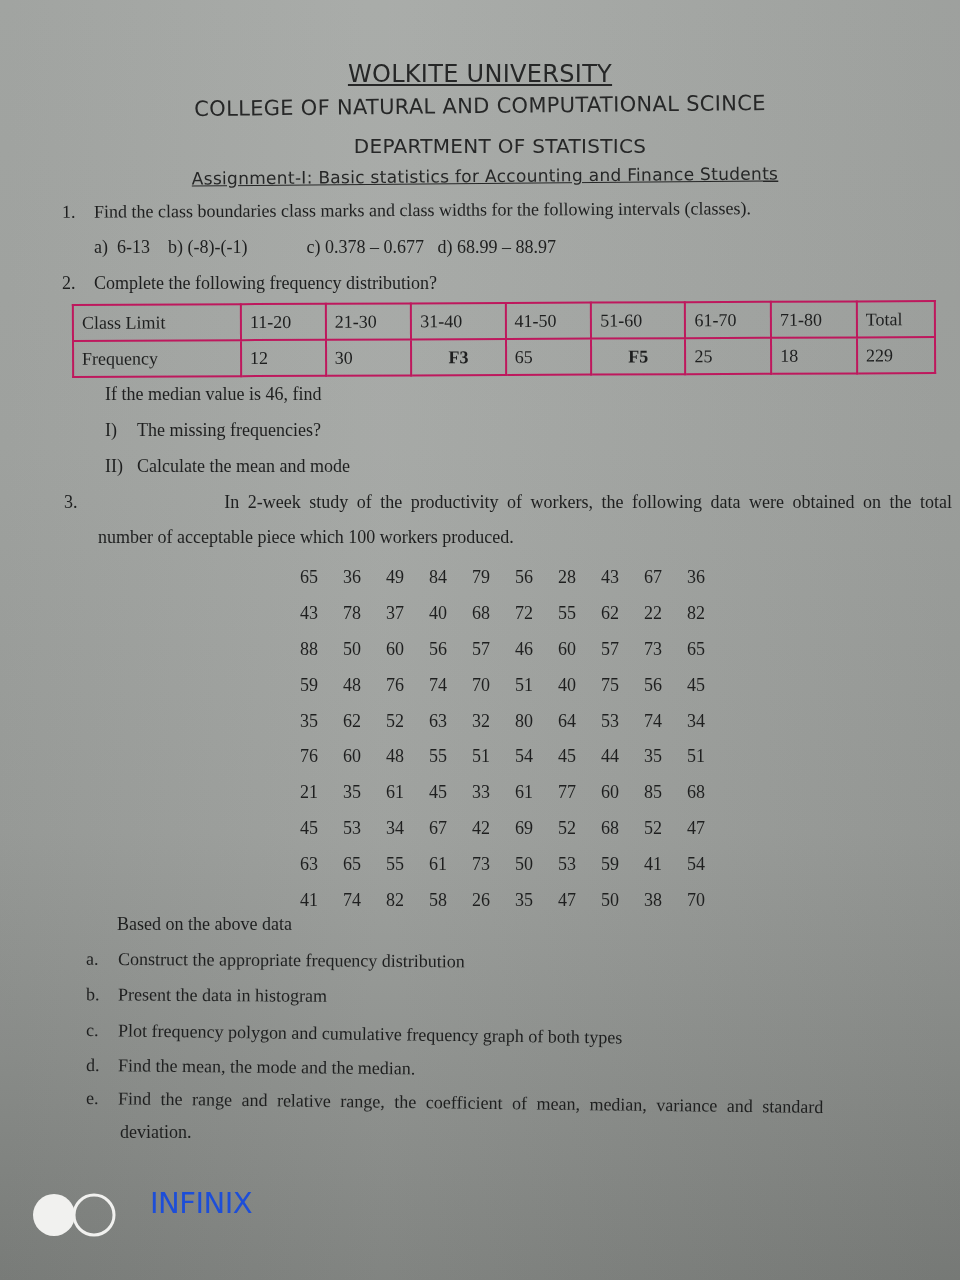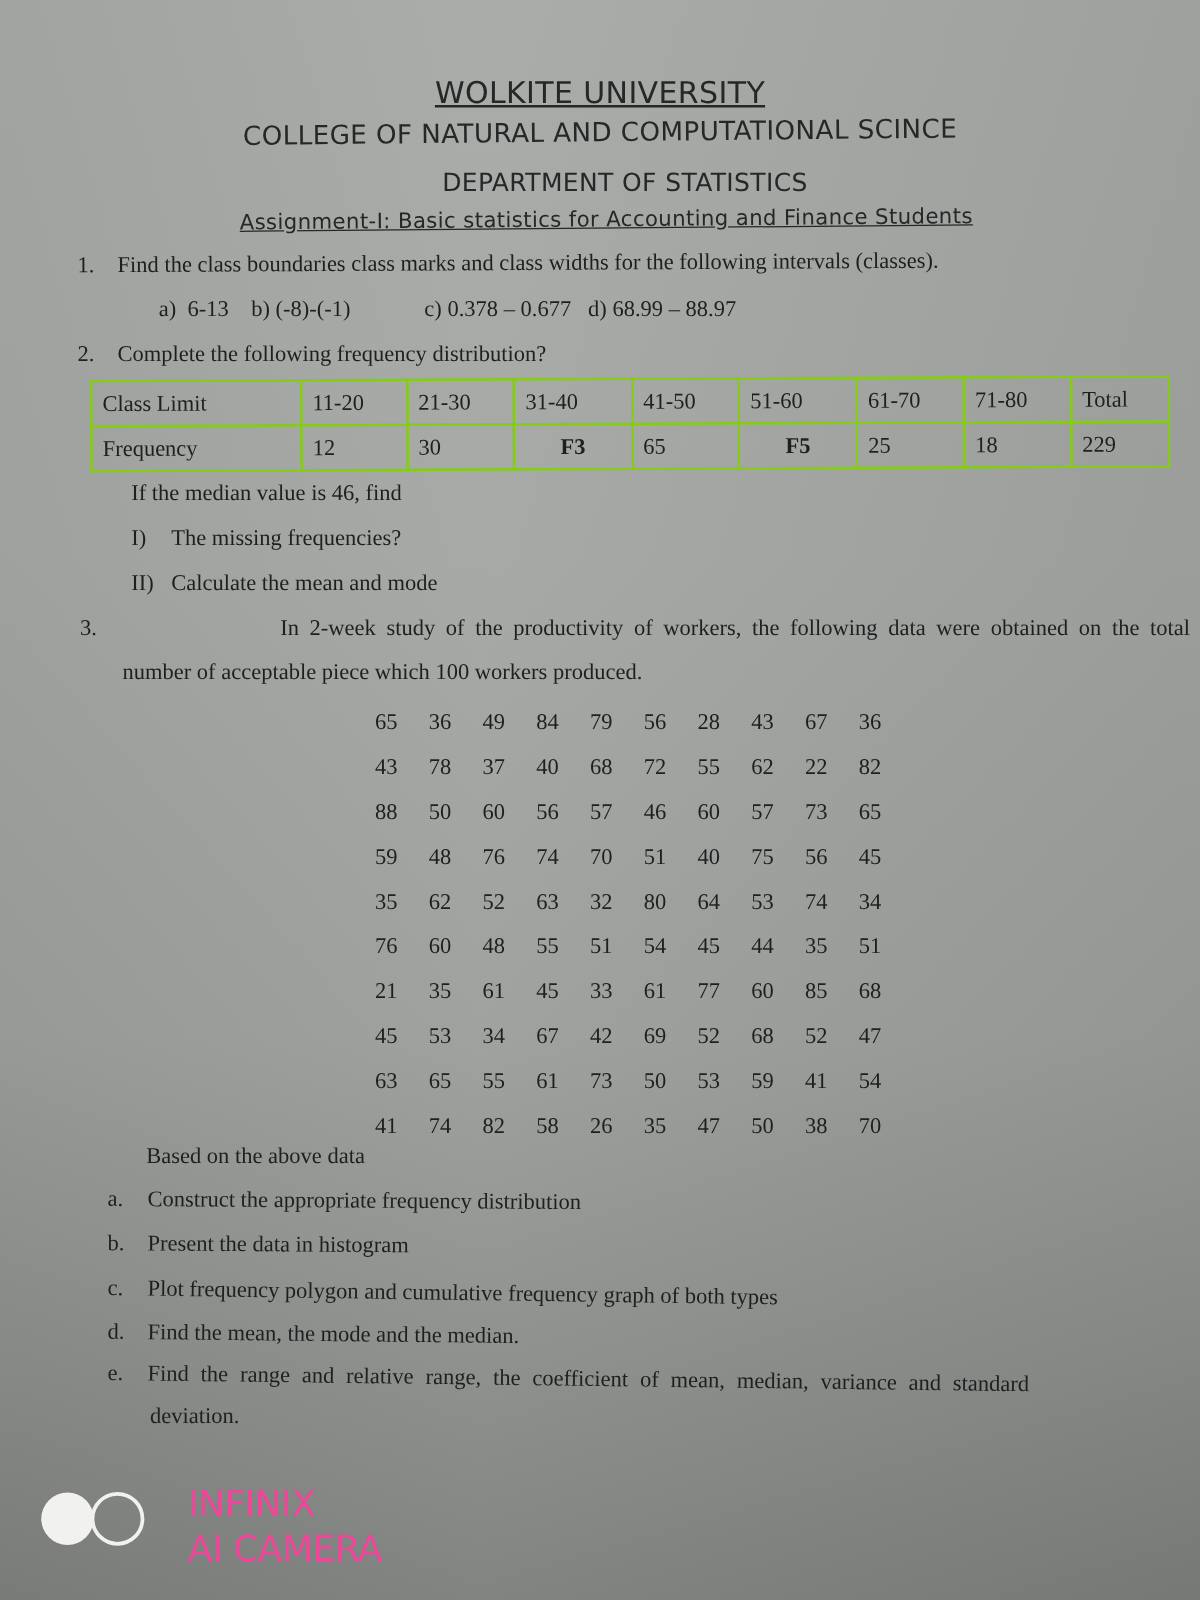--- a/index.html
+++ b/index.html
@@ -28,56 +28,56 @@
     .h3 { top: 134px; font-size: 20px; padding-left: 40px; }
     .h4 { top: 166px; font-size: 17px; text-decoration: underline; transform: rotate(-0.5deg); left: 10px; }
     .q { font-size: 18px; }
     .num { display: inline-block; width: 32px; }
     table.freq {
       position: absolute; left: 72px; top: 302px; width: 864px;
       border-collapse: collapse; font-size: 18px;
       transform: rotate(-0.25deg);
     }
     table.freq td {
-      border: 2px solid #84cc16; height: 34px; padding: 0 8px; vertical-align: middle; margin-top: 12px;
+      border: 2px solid #be185d; height: 34px; padding: 0 8px; vertical-align: middle; margin-top: 12px;
     }
     table.freq td.lbl { width: 150px; }
     table.freq td.bold { font-weight: bold; padding-left: 36px; }
     .grid {
       position: absolute; left: 300px; top: 560px; width: 430px;
       font-size: 18px;
     }
     .grid .row { display: flex; height: 35.8px; align-items: center; }
     .grid .cell { width: 43px; text-align: left; }
     .sub { font-size: 18px; }
     .letter { display: inline-block; width: 32px; }
     .justify { width: 830px; display: flex; justify-content: flex-end; }
     .cam {
       position: absolute; left: 32px; top: 1190px; width: 90px; height: 50px;
     }
     .cam-text {
       position: absolute; left: 150px; top: 1185px;
-      font-family: "DejaVu Sans", sans-serif; font-size: 29px; color: #ec4899;
+      font-family: "DejaVu Sans", sans-serif; font-size: 29px; color: #1d4ed8;
       line-height: 36px; letter-spacing: -0.5px;
     }
   </style>
 </head>
 <body>
 
 <div class="paper-shade"></div>
 
 <div class="abs hand h1">WOLKITE UNIVERSITY</div>
 <div class="abs hand h2">COLLEGE OF NATURAL AND COMPUTATIONAL SCINCE</div>
 <div class="abs hand h3">DEPARTMENT OF STATISTICS</div>
 <div class="abs hand h4">Assignment-I: Basic statistics for Accounting and Finance Students</div>
 
 <div class="abs q" style="left:62px; top:200px; transform:rotate(-0.3deg);">
   <span class="num">1.</span><span>Find the class boundaries class marks and class widths for the following intervals (classes).</span>
 </div>
-<div class="abs q" style="left:94px; top:237px;margin-left:33px;">
+<div class="abs q" style="left:94px; top:237px;">
   <span><span>a)</span>&nbsp;&nbsp;<span>6-13</span></span>&nbsp;&nbsp;&nbsp;
   <span><span>b)</span>&nbsp;<span>(-8)-(-1)</span></span>
   <span style="display:inline-block;width:50px;"></span>
   <span><span>c)</span>&nbsp;<span>0.378 – 0.677</span></span>&nbsp;&nbsp;
   <span><span>d)</span>&nbsp;<span>68.99 – 88.97</span></span>
 </div>
 
 <div class="abs q" style="left:62px; top:273px;">
   <span class="num">2.</span><span>Complete the following frequency distribution?</span>
 </div>
@@ -264,14 +264,13 @@
   <span class="letter">e.</span><span style="word-spacing:5px;">Find the range and relative range, the coefficient of mean, median, variance and standard</span>
 </div>
 <div class="abs sub" style="left:120px; top:1122px;">deviation.</div>
 
 <svg class="cam" viewBox="0 0 90 50">
   <circle cx="22" cy="25" r="21" fill="#f1f1ef"></circle>
   <circle cx="62" cy="25" r="20" fill="none" stroke="#f1f1ef" stroke-width="3"></circle>
 </svg>
 <div class="cam-text">
   <div>INFINIX</div>
-  <div>AI CAMERA</div>
 </div>
 
 </body></html>

